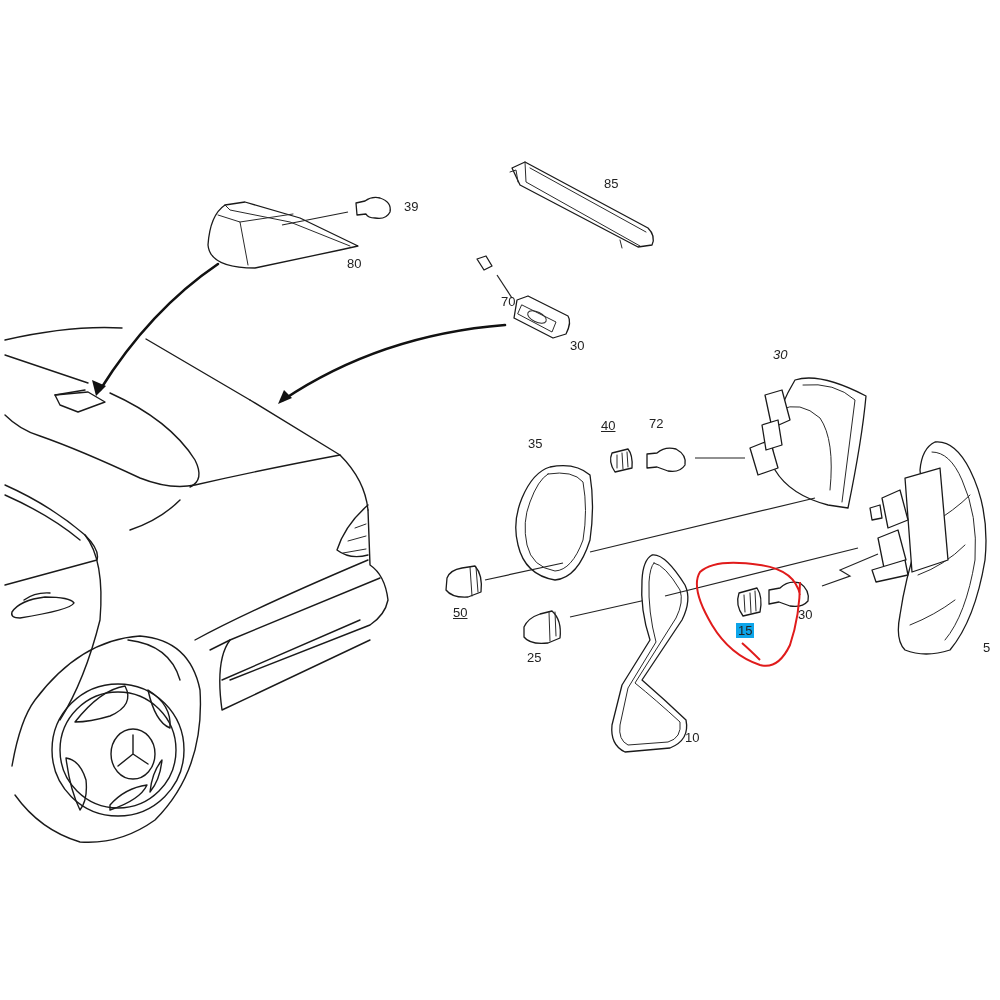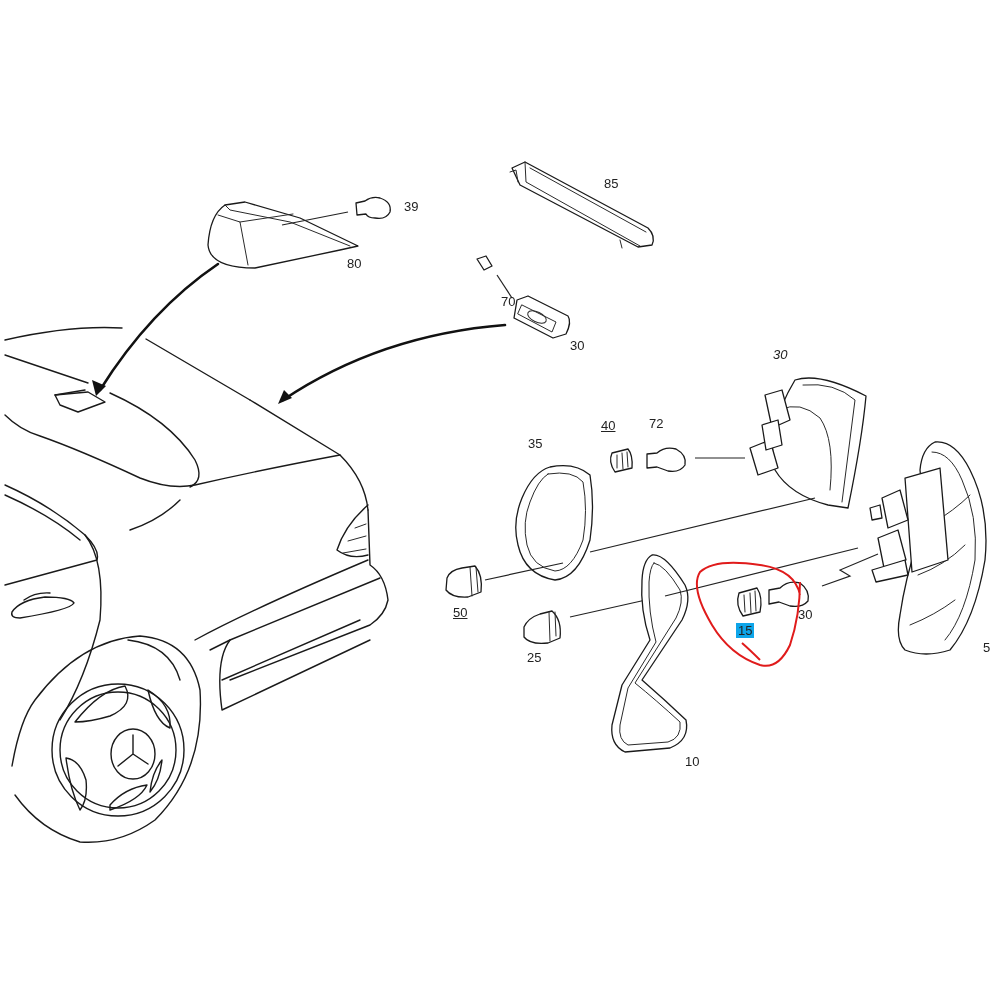--- a/index.html
+++ b/index.html
@@ -178,17 +178,17 @@
   <span class="callout" style="left:345px;top:256px;">80</span>
   <span class="callout" style="left:602px;top:176px;">85</span>
   <span class="callout" style="left:499px;top:246px;margin-top:48px;">70</span>
   <span class="callout" style="left:568px;top:338px;">30</span>
   <span class="callout" style="left:771px;top:347px;font-style:italic;">30</span>
   <span class="callout" style="left:599px;top:418px;text-decoration:underline;">40</span>
   <span class="callout" style="left:647px;top:416px;">72</span>
   <span class="callout" style="left:526px;top:436px;text-align:center;">35</span>
   <span class="callout" style="left:451px;top:605px;text-decoration:underline;">50</span>
   <span class="callout" style="left:525px;top:650px;">25</span>
-  <span class="callout" style="left:683px;top:754px;text-align:right;">10</span>
+  <span class="callout" style="left:683px;top:730px;text-align:right;">10</span>
   <span class="callout hl" style="left:736px;top:623px;">15</span>
   <span class="callout" style="left:796px;top:607px;">30</span>
   <span class="callout" style="left:981px;top:640px;">5</span>
 </div>
 
 </body></html>

